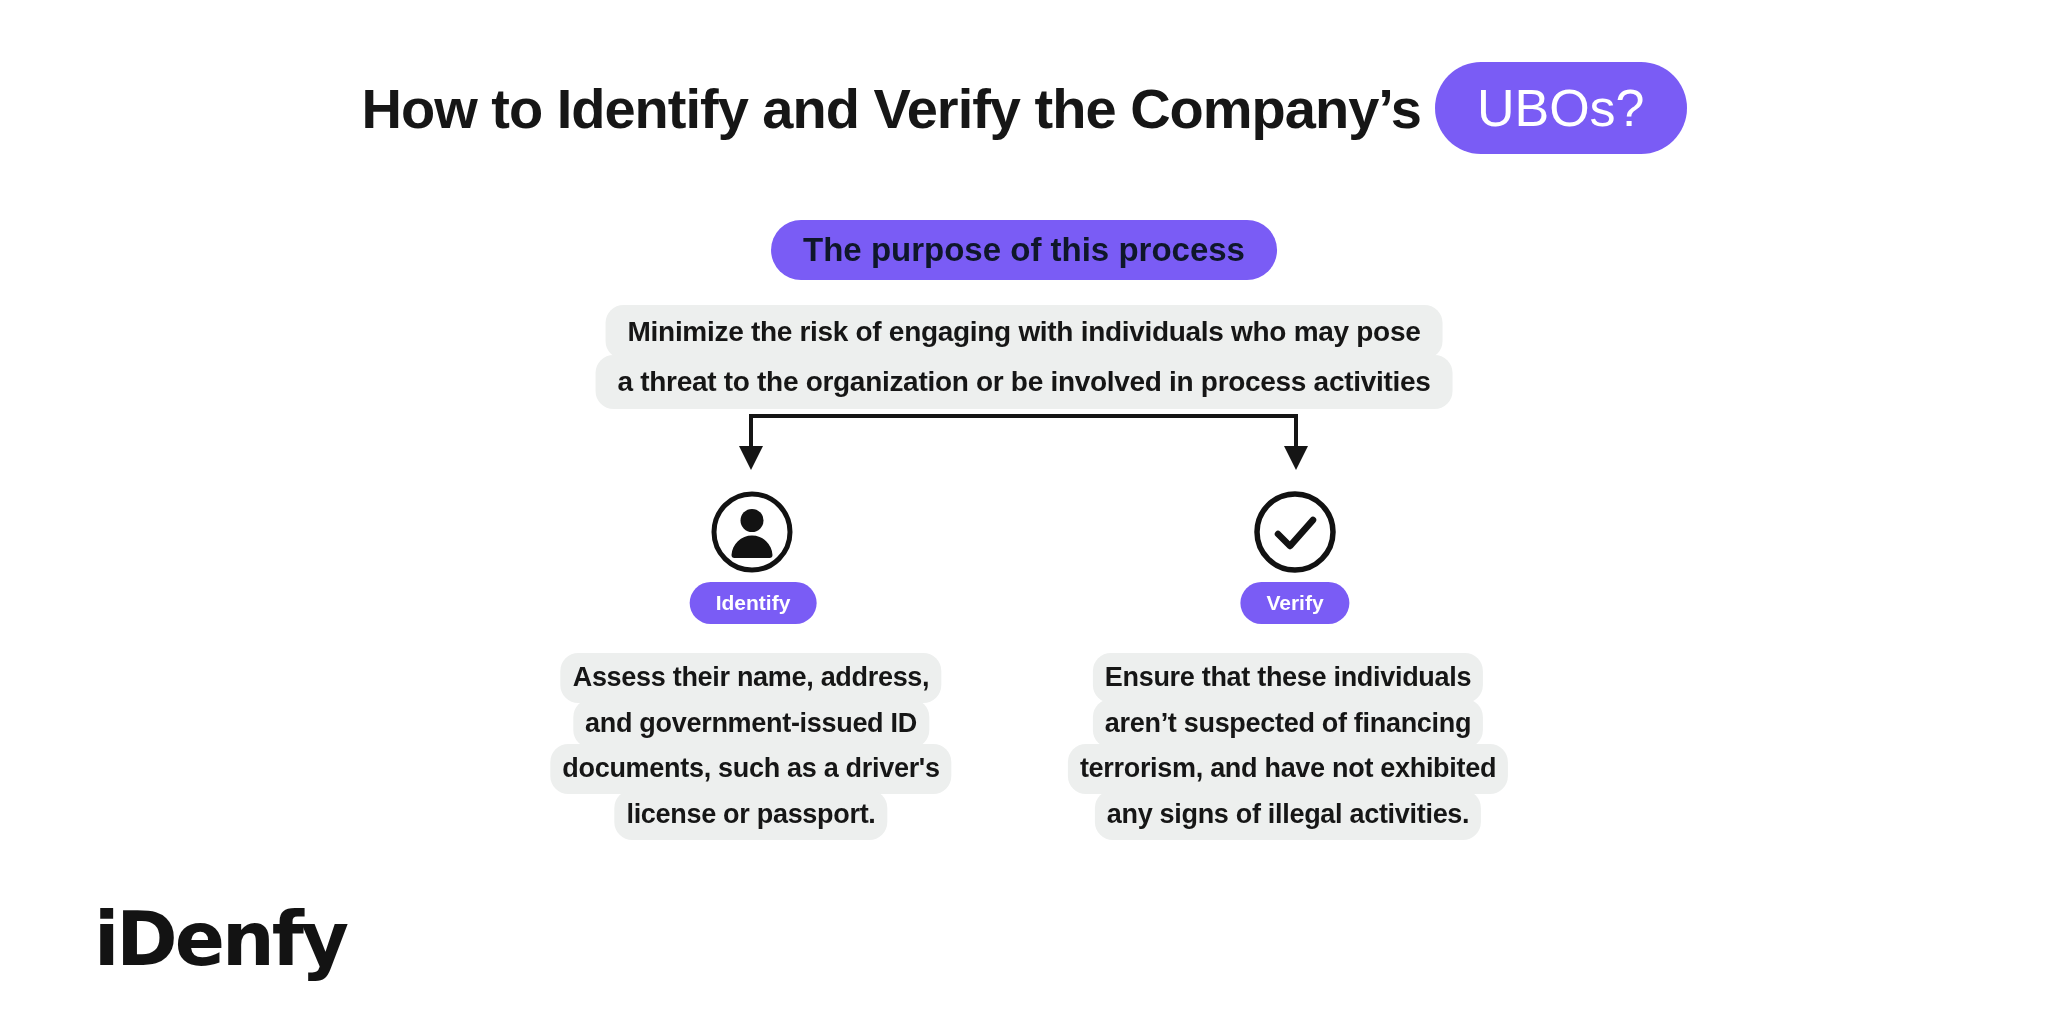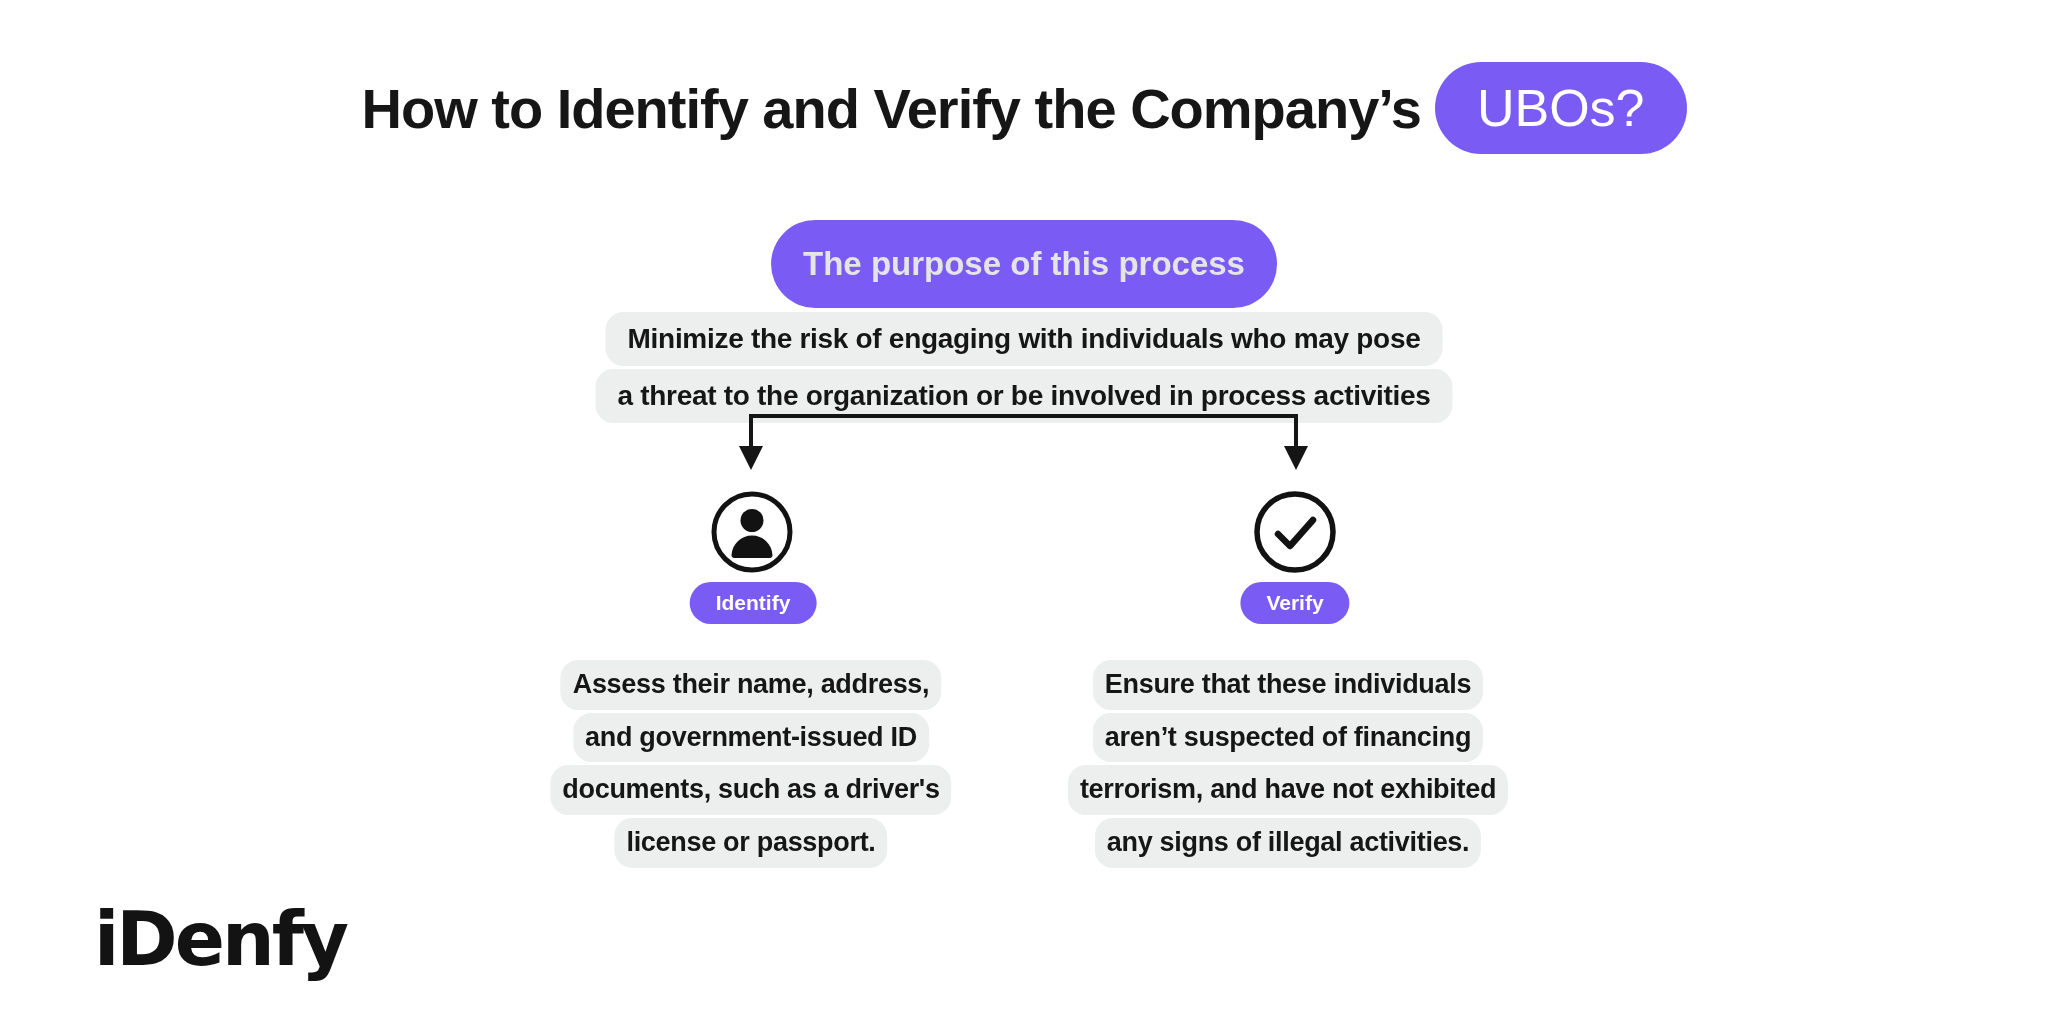--- a/index.html
+++ b/index.html
@@ -29,28 +29,28 @@
   }
   .title-badge{
     background:var(--accent);color:#fff;
     font-size:52px;font-weight:normal;
     padding:16px 42px;border-radius:60px;
     white-space:nowrap;
   }
   
   .purpose-pill{
     position:absolute;top:220px;left:50%;transform:translateX(-50%);
-    background:var(--accent);color:#e5e5e5;
+    background:var(--accent);color:#0f172a;
     font-size:33px;font-weight:bold;
-    padding:25px 32px;border-radius:44px;
+    padding:11px 32px;border-radius:44px;
     white-space:nowrap;
   }
   .hl-stack{text-align:center;}
   .hl-line{
-    display:block;width:fit-content;margin:10px auto;
+    display:block;width:fit-content;margin:3px auto;
     background:var(--panel);
     font-weight:bold;white-space:nowrap;
     padding:8px 22px;border-radius:18px;
   }
   .hl-line + .hl-line{margin-top:-7px;}
   .purpose-box{
     position:absolute;top:302px;left:50%;transform:translateX(-50%);
   }
   .purpose-box .hl-line{font-size:28px;letter-spacing:-0.3px;line-height:1.35;}
   

